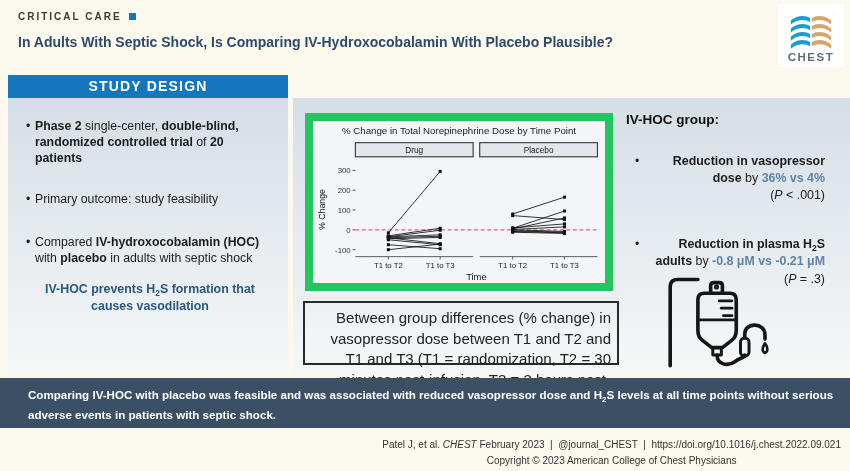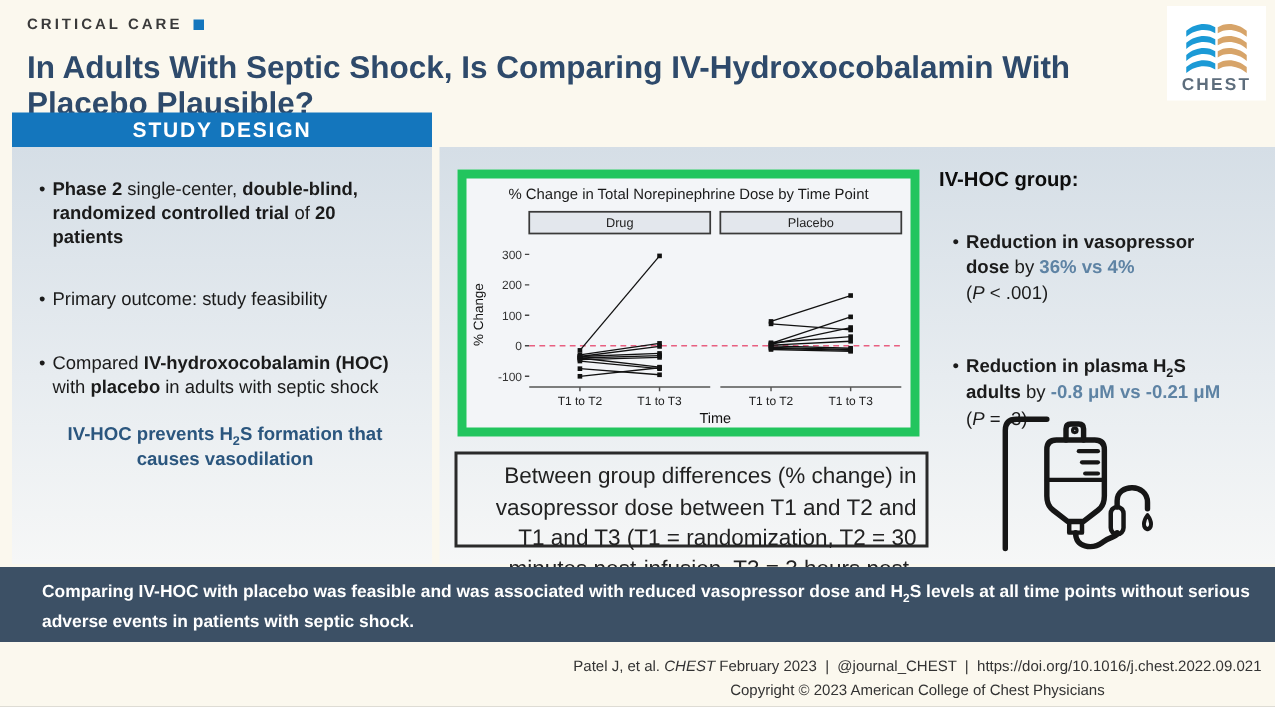--- a/index.html
+++ b/index.html
@@ -6,21 +6,21 @@
     --accent:#5e83a4; --bar:#1476bd; --banner:#3c5065; --page:#fbf8ee;
     --navy:#2e4a6b; --callout:#2b567e; --panel-top:#d5dee6; --panel-bot:#f6f7f7;
   }
   *{box-sizing:border-box;margin:0;padding:0;}
   body{background:#888;font-family:"Liberation Sans",sans-serif;}
   #stage{position:relative;width:850px;height:471px;background:var(--page);overflow:hidden;}
 
   .eyebrow{position:absolute;left:18px;top:11px;font-size:10px;font-weight:bold;
     letter-spacing:2px;color:#3a3a3a;display:flex;align-items:center;gap:7px;}
   .eyebrow .sq{width:7px;height:7px;background:var(--bar);display:inline-block;}
-  .title{position:absolute;left:18px;top:34px;font-size:21px;font-weight:bold;color:var(--navy);width:755px;}
+  .title{position:absolute;left:18px;top:34px;font-size:14px;font-weight:bold;color:var(--navy);width:755px;}
 
   .logo{position:absolute;left:778px;top:4px;width:66px;height:63px;background:#fff;
     display:flex;flex-direction:column;align-items:center;justify-content:center;padding-top:3px;}
   .logo svg{width:50px;height:38px;display:block;}
   .logo-text{font-size:11.5px;font-weight:bold;letter-spacing:1.5px;color:#5d6d7c;margin-top:1px;}
 
   .bar{position:absolute;top:75px;height:23px;background:var(--bar);color:#ffffff;
     font-weight:bold;font-size:14px;letter-spacing:1.2px;text-align:center;line-height:23px;}
   .bar-left{left:8px;width:280px;}
   .bar-right{left:293px;width:557px;}
@@ -31,29 +31,29 @@
   .panel-right{left:293px;width:557px;}
 
   .bullet{position:relative;padding-left:9px;font-size:12.3px;color:#1b1b1b;line-height:1.32;}
   .bullet::before{content:"\2022";position:absolute;left:0;top:0;color:#1b1b1b;}
   .bullet.b1{margin-bottom:24px;}
   .bullet.b2{margin-bottom:15px;}
   .bullet.b3{margin-bottom:27px;}
   .callout{font-size:12.4px;font-weight:bold;color:var(--callout);text-align:center;padding:0 10px;line-height:1.35;}
 
   .chart-box{position:absolute;left:305px;top:113px;width:308px;height:178px;
-    background:#f3f5f8;border:6px solid #22c55e;}
+    background:#f3f5f8;border:8px solid #22c55e;}
   .chart-box svg{width:100%;height:100%;display:block;}
   .caption{position:absolute;left:303px;top:301px;width:316px;height:64px;border:2px solid #2a2a2a;
     font-size:15px;color:#222;text-align:right;line-height:1.38;padding:5px 6px;}
 
   .results-col{position:absolute;left:626px;top:112px;width:210px;}
   .group-heading{font-size:13.5px;font-weight:bold;color:#0d0d0d;margin-bottom:26px;}
   .r-bullet{position:relative;margin-left:9px;padding-left:9px;font-size:12.4px;color:#1b1b1b;
-    line-height:1.38;margin-bottom:32px;width:190px;}
+    line-height:1.38;margin-bottom:32px;width:190px;text-align:right;}
   .r-bullet::before{content:"\2022";position:absolute;left:0;top:0;}
 
   .b{font-weight:bold;} .i{font-style:italic;} .accent{color:var(--accent);}
   sub{font-size:68%;line-height:0;}
 
   .iv-icon{position:absolute;left:656px;top:272px;width:120px;height:98px;}
   .iv-icon svg{width:100%;height:100%;}
 
   .banner{position:absolute;left:0;top:378px;width:850px;height:50px;background:var(--banner);
     color:#fff;font-weight:bold;font-size:11.6px;line-height:1.72;padding:7px 12px 0 28px;}

